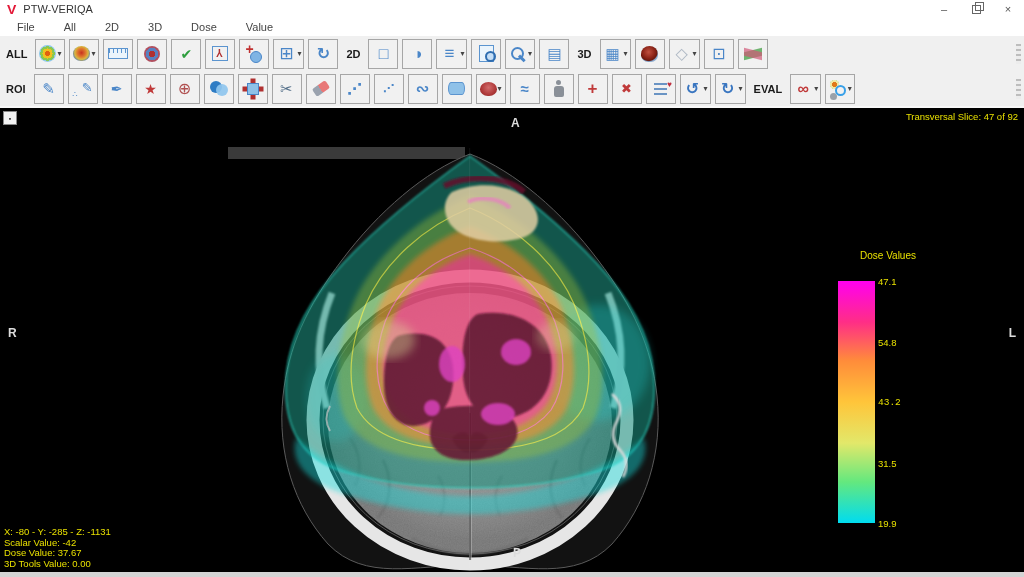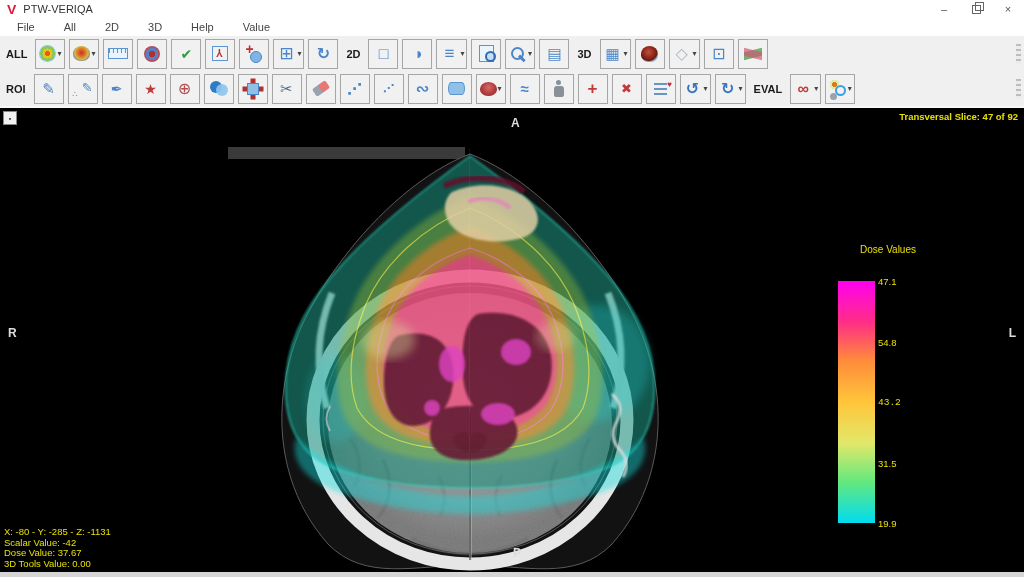--- a/index.html
+++ b/index.html
@@ -89,30 +89,30 @@
   .ig-gamma::before{content:"";position:absolute;left:1px;top:0;width:9px;height:9px;border-radius:50%;
     background:radial-gradient(circle,#e07818 0 40%,#f0e8a0 40% 70%,#a8d870 70%);}
   .ig-gamma::after{content:"";position:absolute;right:1px;top:5px;width:7px;height:7px;
     border:2.5px solid #38a0e8;border-radius:50%;box-shadow:-7px 6px 0 -2px #9aa2aa;}
   .ig-cyl{width:15px;height:11px;background:#8fc1e8;border:1px solid #5b94cf;border-radius:3px/50%;}
 
   
   .gapline{position:absolute;left:0;top:106px;width:100%;height:2px;background:#f8f8f8;}
   .viewport{position:absolute;left:0;top:108px;width:1024px;height:464px;background:#000;}
   .viewport svg{position:absolute;left:0;top:0;}
-  .ovl{position:absolute;color:#e8e000;font-size:9.5px;white-space:pre;font-weight:bold;}
+  .ovl{position:absolute;color:#e8e000;font-size:9.5px;white-space:pre;}
   .slice-info{right:6px;top:3px;}
   .orient{position:absolute;color:#dcdcdc;font-size:12px;font-weight:bold;}
   .o-a{left:511px;top:8px;}
   .o-p{left:513px;bottom:12px;}
   .o-r{left:8px;top:218px;}
   .o-l{right:8px;top:218px;}
   .collapse{position:absolute;left:3px;top:3px;width:12px;height:12px;background:#f2f2f2;
     border:1px solid #888;display:flex;align-items:center;justify-content:center;font-size:7px;color:#333;}
-  .cb-title{position:absolute;left:850px;top:136px;width:76px;text-align:center;color:#e8e000;font-size:10px;}
+  .cb-title{position:absolute;left:850px;top:142px;width:76px;text-align:center;color:#e8e000;font-size:10px;}
   .cb-bar{position:absolute;left:838px;top:173px;width:37px;height:242px;}
   .cb-ticks{position:absolute;left:878px;top:173px;width:42px;height:242px;}
   .cbtick{position:absolute;left:0;color:#e8e000;font-size:9.5px;}
   .status{position:absolute;left:4px;bottom:3px;line-height:10.5px;font-size:9.5px;color:#e8e000;}
 
   .bottomstrip{position:absolute;left:0;top:572px;width:100%;height:5px;background:#d4d4d4;}
 </style>
 </head>
 <body>
 
@@ -128,21 +128,21 @@
         </span>
       <span class="wc">×</span>
     </div>
   </div>
 
   <div class="menubar" id="menubar">
       <span class="mitem">File</span>
       <span class="mitem">All</span>
       <span class="mitem">2D</span>
       <span class="mitem">3D</span>
-      <span class="mitem">Help</span>
+      <span class="mitem">Dose</span>
       <span class="mitem">Value</span>
     </div>
 
   <div class="toolbar" id="tb1">
       <div class="tgroup">
         <span class="tlabel">ALL</span>
         <div class="tbtn">
           <span class="ic ig-dosewash"></span>
           <span class="ddarrow">▾</span>
         </div>

